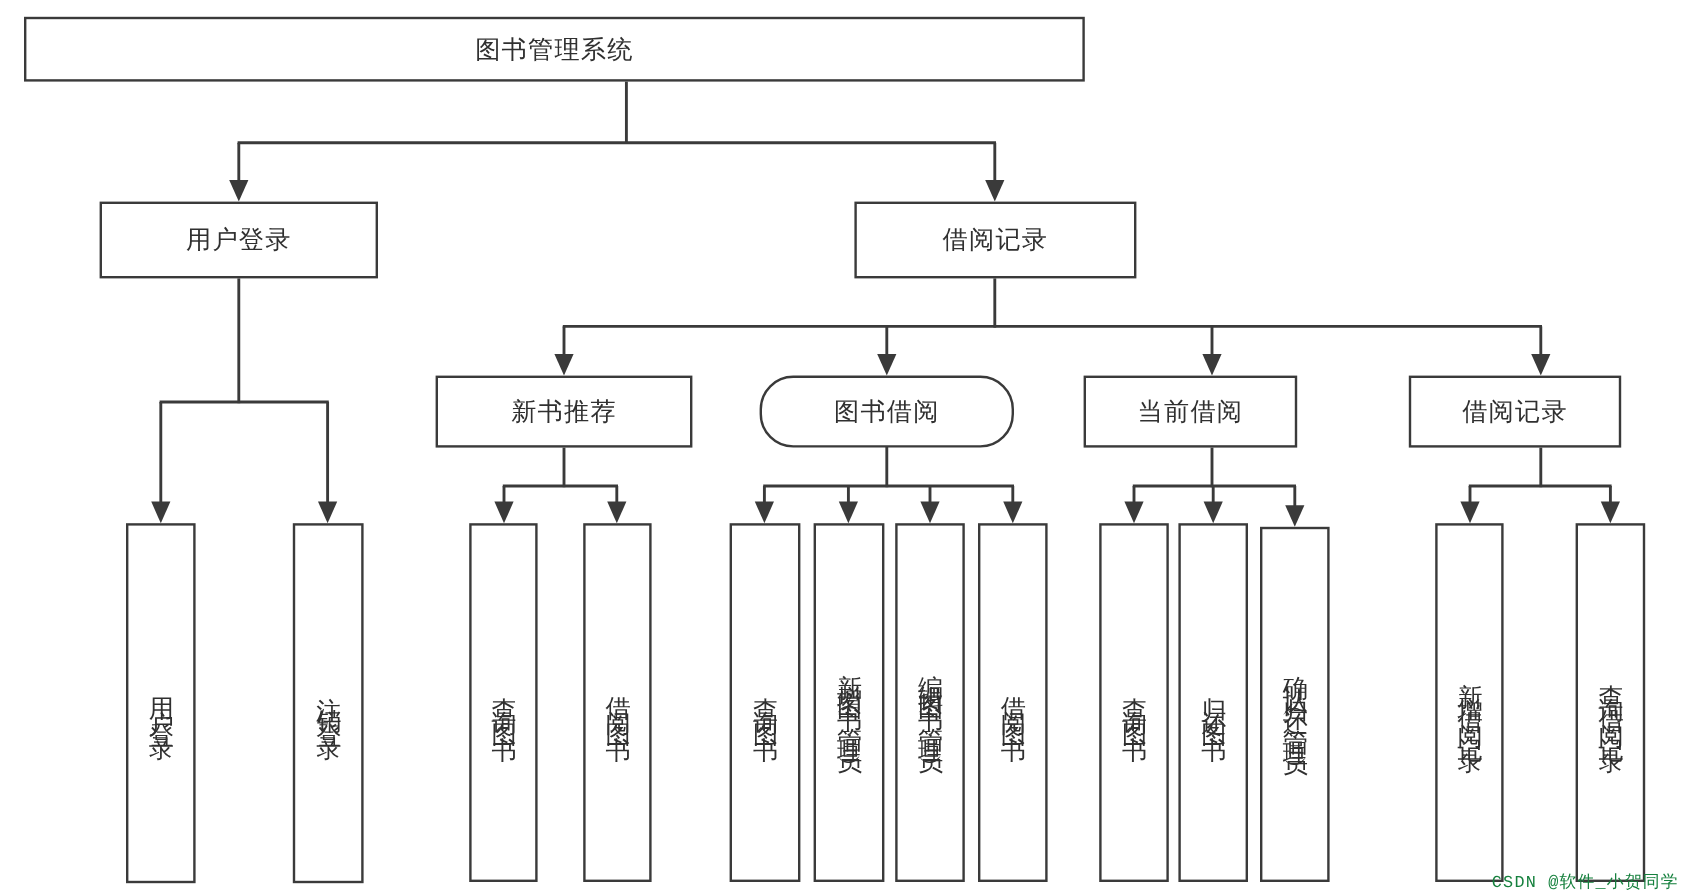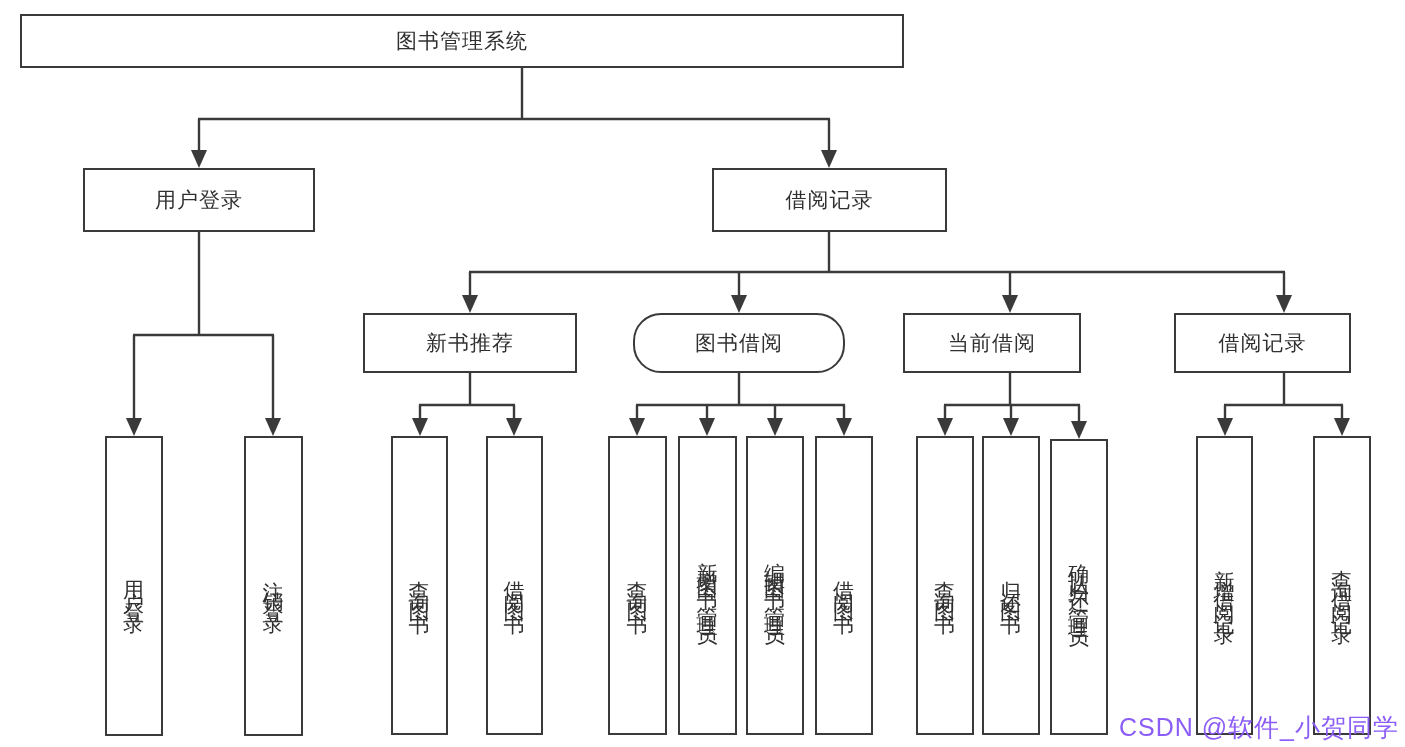--- a/index.html
+++ b/index.html
@@ -35,25 +35,26 @@
     font-size: 21px;
     letter-spacing: 11px;
     line-height: 1;
     white-space: nowrap;
   }
   .vlabel.tight { letter-spacing: 9px; }
   #watermark {
     position: absolute;
     right: 6px;
     bottom: 3px;
-    font-size: 25px;
-    color: #8b5cf6;
+    font-size: 14px;
+    color: #15803d;
     letter-spacing: 1px;
     z-index: 10;
     white-space: nowrap;
+    font-family: Liberation Mono, monospace;
   }
 </style>
 </head>
 <body>
 
 <div id="canvas">
 
   <svg id="wires" viewBox="0 0 1405 747">
 
     <line x1="522" y1="67" x2="522" y2="120"></line>

